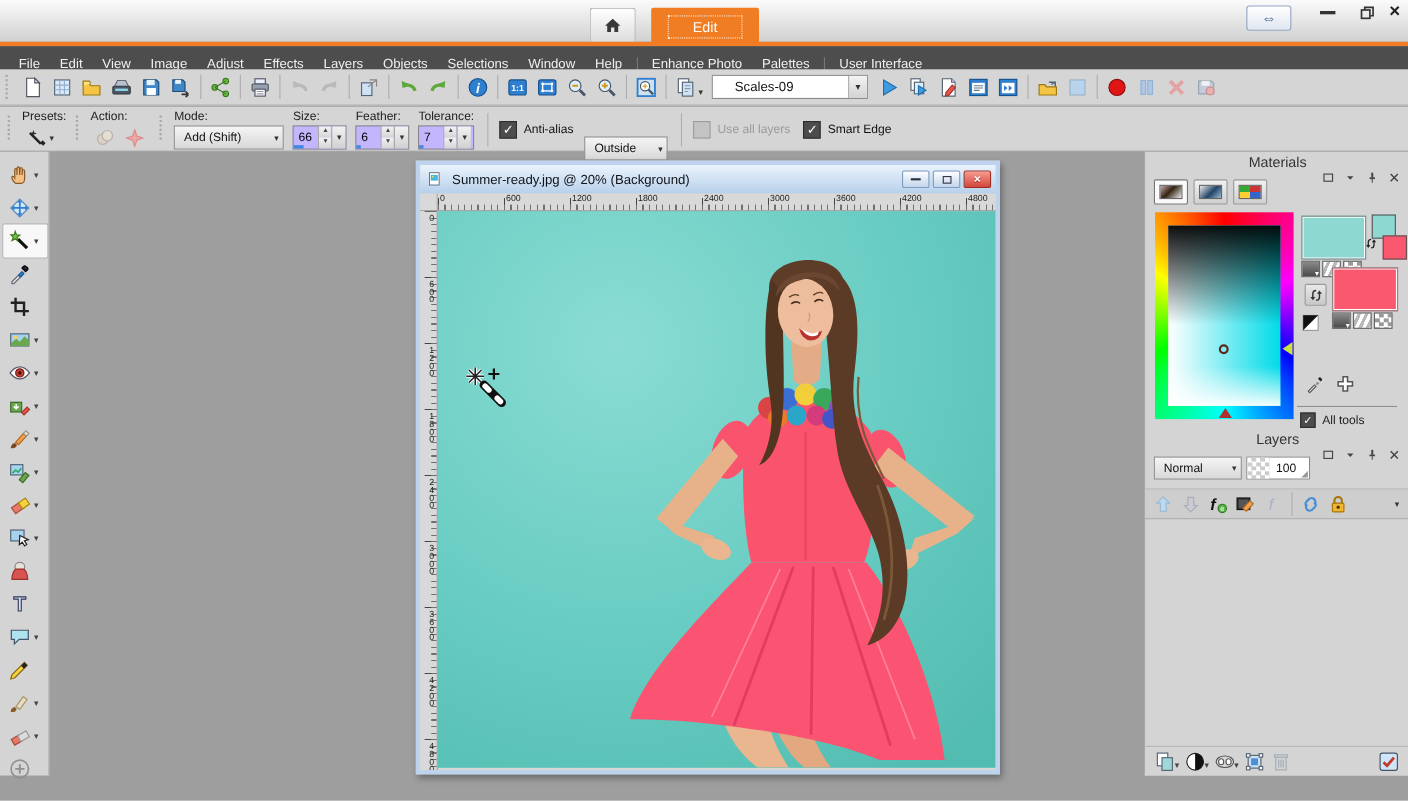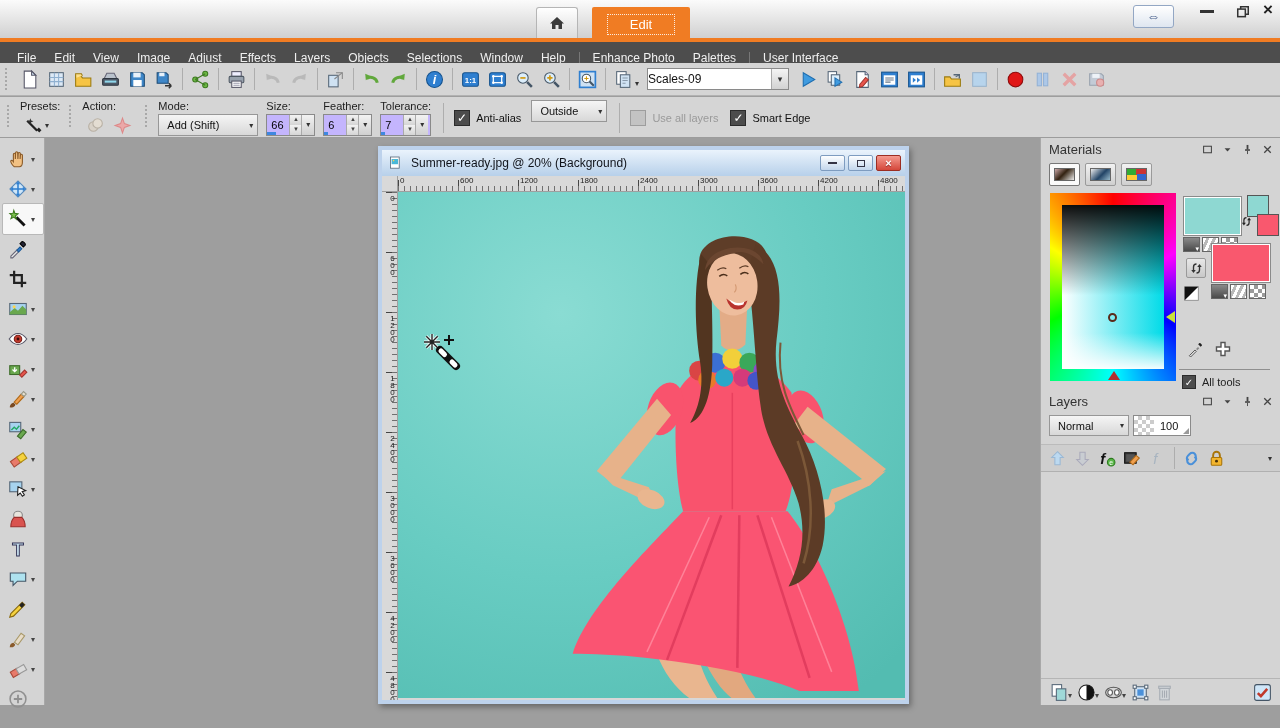--- a/index.html
+++ b/index.html
@@ -39,21 +39,21 @@
     border-bottom:1px solid #b2b2b2; display:flex; align-items:center; padding-left:2px; }
   .toolbar2 { position:absolute; top:97px; left:0; width:1280px; height:41px; background:#d5d5d5;
     border-bottom:1px solid #9c9c9c; display:flex; align-items:flex-start; padding-left:4px; }
   .grip { width:6px; height:22px; border-left:2px dotted #a8a8a8; margin:0 5px 0 3px; }
   .tbtn { width:27px; height:27px; display:flex; align-items:center; justify-content:center; border-radius:2px; }
   .tbtn svg { width:21px; height:21px; }
   .tsep { width:1px; height:22px; background:#adadad; margin:0 4px; }
   .ddmini { font-size:8px; color:#333; margin:8px 2px 0 -2px; }
   .combo { width:142px; height:22px; background:#fff; border:1px solid #8a8a8a; display:flex;
     align-items:center; margin:0 6px; }
-  .combo .cval { flex:1; font-size:12px; padding-left:0; color:#111; }
+  .combo .cval { flex:1; font-size:12px; padding-left:20px; color:#111; }
   .combo .cdd { width:17px; height:100%; border-left:1px solid #aaa;
     background:linear-gradient(#f4f4f4,#d2d2d2); font-size:9px; color:#333; text-align:center; line-height:20px; }
 
   
   .ogroup { display:flex; flex-direction:column; margin:3px 6px 0 2px; }
   .olabel { font-size:11px; color:#1d1d1d; margin-bottom:2px; }
   .orow { display:flex; align-items:center; height:23px; }
   .dropbtn { height:22px; border:1px solid #979797; background:linear-gradient(#f5f5f5,#d8d8d8);
     font-size:11px; color:#111; display:flex; align-items:center; padding:0 4px 0 8px; }
   .dropbtn .dd { margin-left:auto; font-size:8px; padding-left:8px; color:#333; }
@@ -112,21 +112,21 @@
   .vruler span { height:60px; flex:0 0 60px; font-size:8px; color:#222;
     writing-mode:vertical-rl; text-orientation:upright; letter-spacing:-2px; padding-top:2px; }
   .canvas { position:absolute; left:16px; top:42px; width:507px; height:506px; background:#65cac0; }
   .canvas svg.photo { display:block; width:507px; height:506px; }
   .cursor { position:absolute; left:24px; top:140px; width:42px; height:42px; pointer-events:none; }
 
   
   .rpanel { position:absolute; right:0; width:240px; background:#d4d4d4; border-left:1px solid #a8a8a8; }
   .materials { top:138px; height:252px; }
   .layerspal { top:390px; bottom:23px; }
-  .phead { height:21px; display:flex; align-items:center; padding:2px 6px 0 8px; }
+  .phead { height:21px; display:flex; align-items:center; padding:2px 6px 0 8px;flex-direction:column; }
   .phead .ptitle { font-size:13px; color:#333; }
   .phead .hicons { margin-left:auto; display:flex; align-items:center; gap:7px; }
   .phead .hicons svg { width:13px; height:13px; }
   .mtabs { position:absolute; left:8px; top:25px; display:flex; gap:5px; }
   .mtab { width:31px; height:23px; border:1px solid #9a9a9a; border-radius:2px;
     background:linear-gradient(#f2f2f2,#cfcfcf); display:flex; align-items:center; justify-content:center; }
   .mtab.sel { background:#fafafa; border-color:#777; }
   .mtab .thumb { width:21px; height:13px; border:1px solid #666; }
   .th1 { background:linear-gradient(135deg,#caa 0%,#321 45%,#eee 100%); }
   .th2 { background:linear-gradient(135deg,#eee 0%,#246 55%,#9bc 100%); }
@@ -660,21 +660,21 @@
             <span>▼</span>
           </span>
         <span class="sdd">▾</span>
       </span>
     </div>
     <span class="vsep2"></span>
     <div class="cbrow">
       <span class="cb">✓</span>
       <span class="cblabel">Anti-alias</span>
     </div>
-    <div class="ogroup" style="margin-top:3px">
+    <div class="ogroup" style="margin-top:27px">
       <span class="dropbtn" style="width:76px">
           <span>Outside</span>
           <span class="dd">▾</span>
         </span>
     </div>
     <span class="vsep2"></span>
     <div class="cbrow">
       <span class="cb dis"></span>
       <span class="cblabel dis">Use all layers</span>
     </div>

